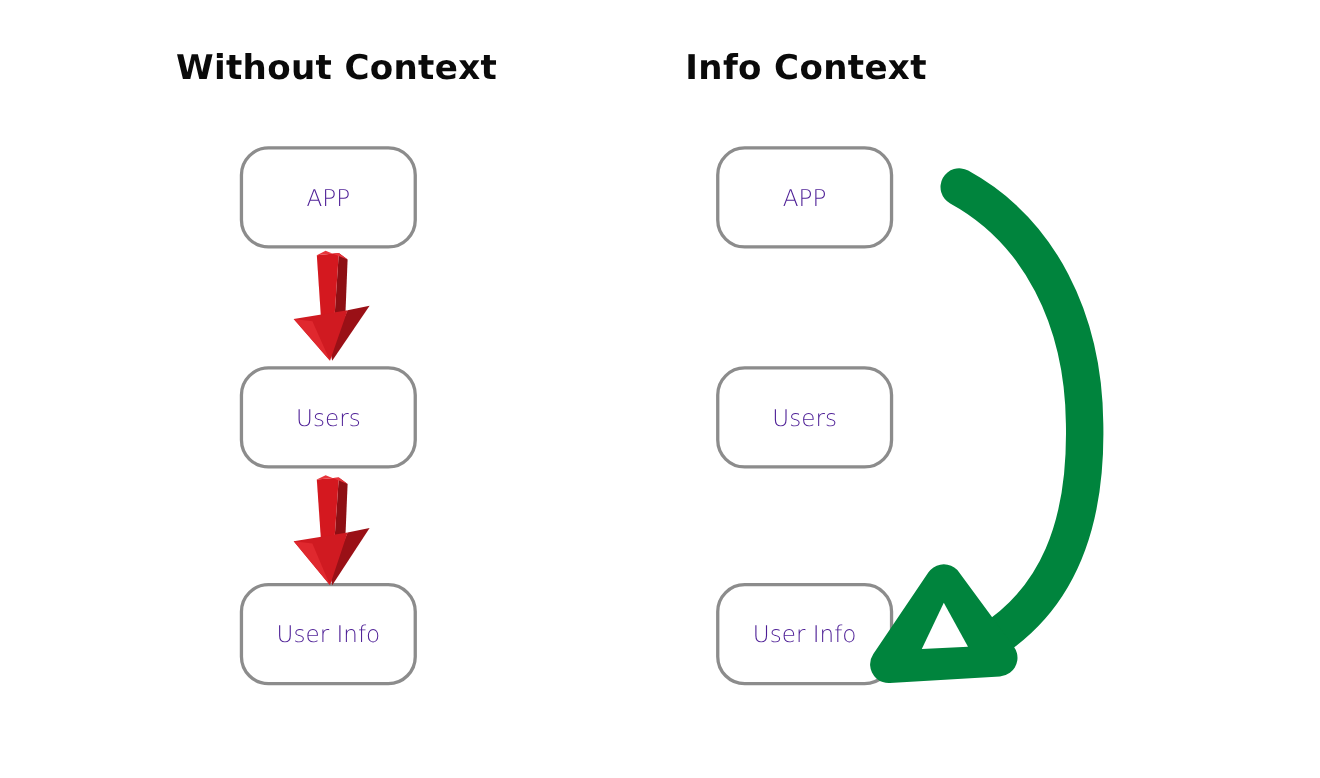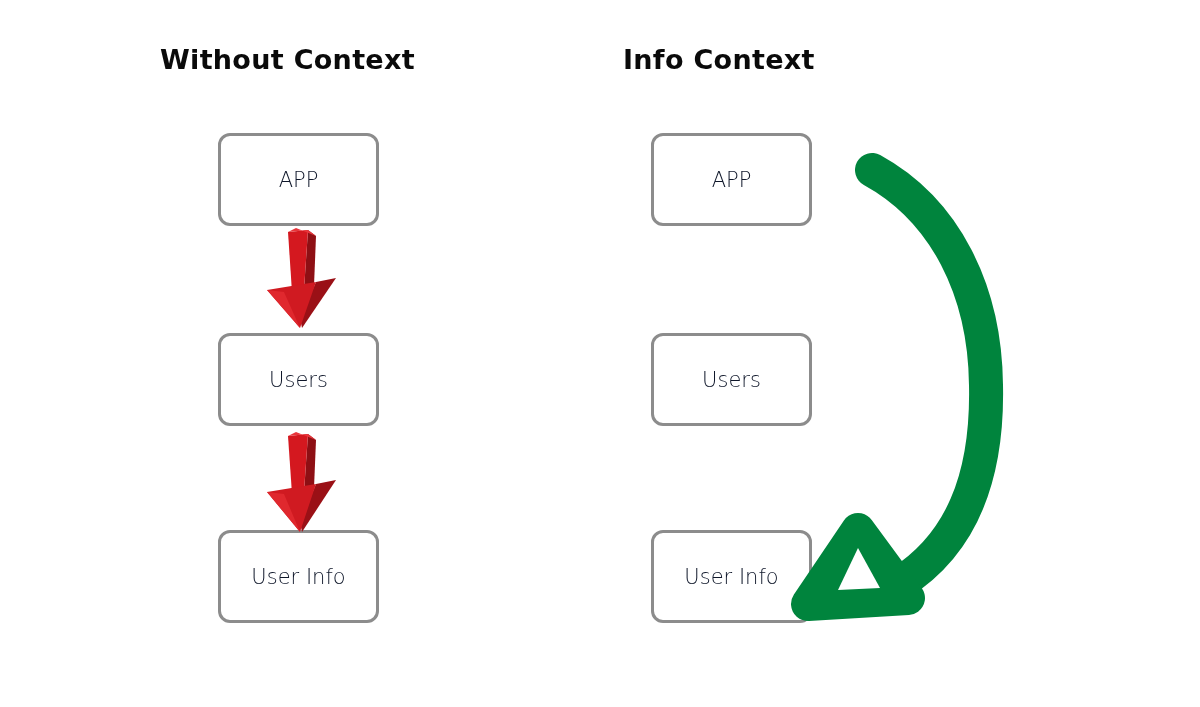--- a/index.html
+++ b/index.html
@@ -12,40 +12,40 @@
       height: 707px;
       position: relative;
       overflow: hidden;
       font-family: "DejaVu Sans", sans-serif;
     }
     .title {
       position: absolute;
       top: 44px;
       font-family: "DejaVu Sans", sans-serif;
       font-weight: bold;
-      font-size: 27px;
+      font-size: 31px;
       color: #0a0a0a;
       letter-spacing: 0.3px;
       white-space: nowrap;
     }
     .node {
       position: absolute;
       width: 161px;
       height: 93px;
       box-sizing: border-box;
       border: 3.5px solid #8c8c8c;
-      border-radius: 12px;
+      border-radius: 26px;
       background: #ffffff;
       display: flex;
       align-items: center;
       justify-content: center;
       font-family: "DejaVu Sans", sans-serif;
       font-weight: 300;
       font-size: 21px;
-      color: #0f172a;
+      color: #4c1d95;
     }
     .overlay {
       position: absolute;
       left: 0;
       top: 0;
       width: 1200px;
       height: 707px;
       pointer-events: none;
     }
   </style>

